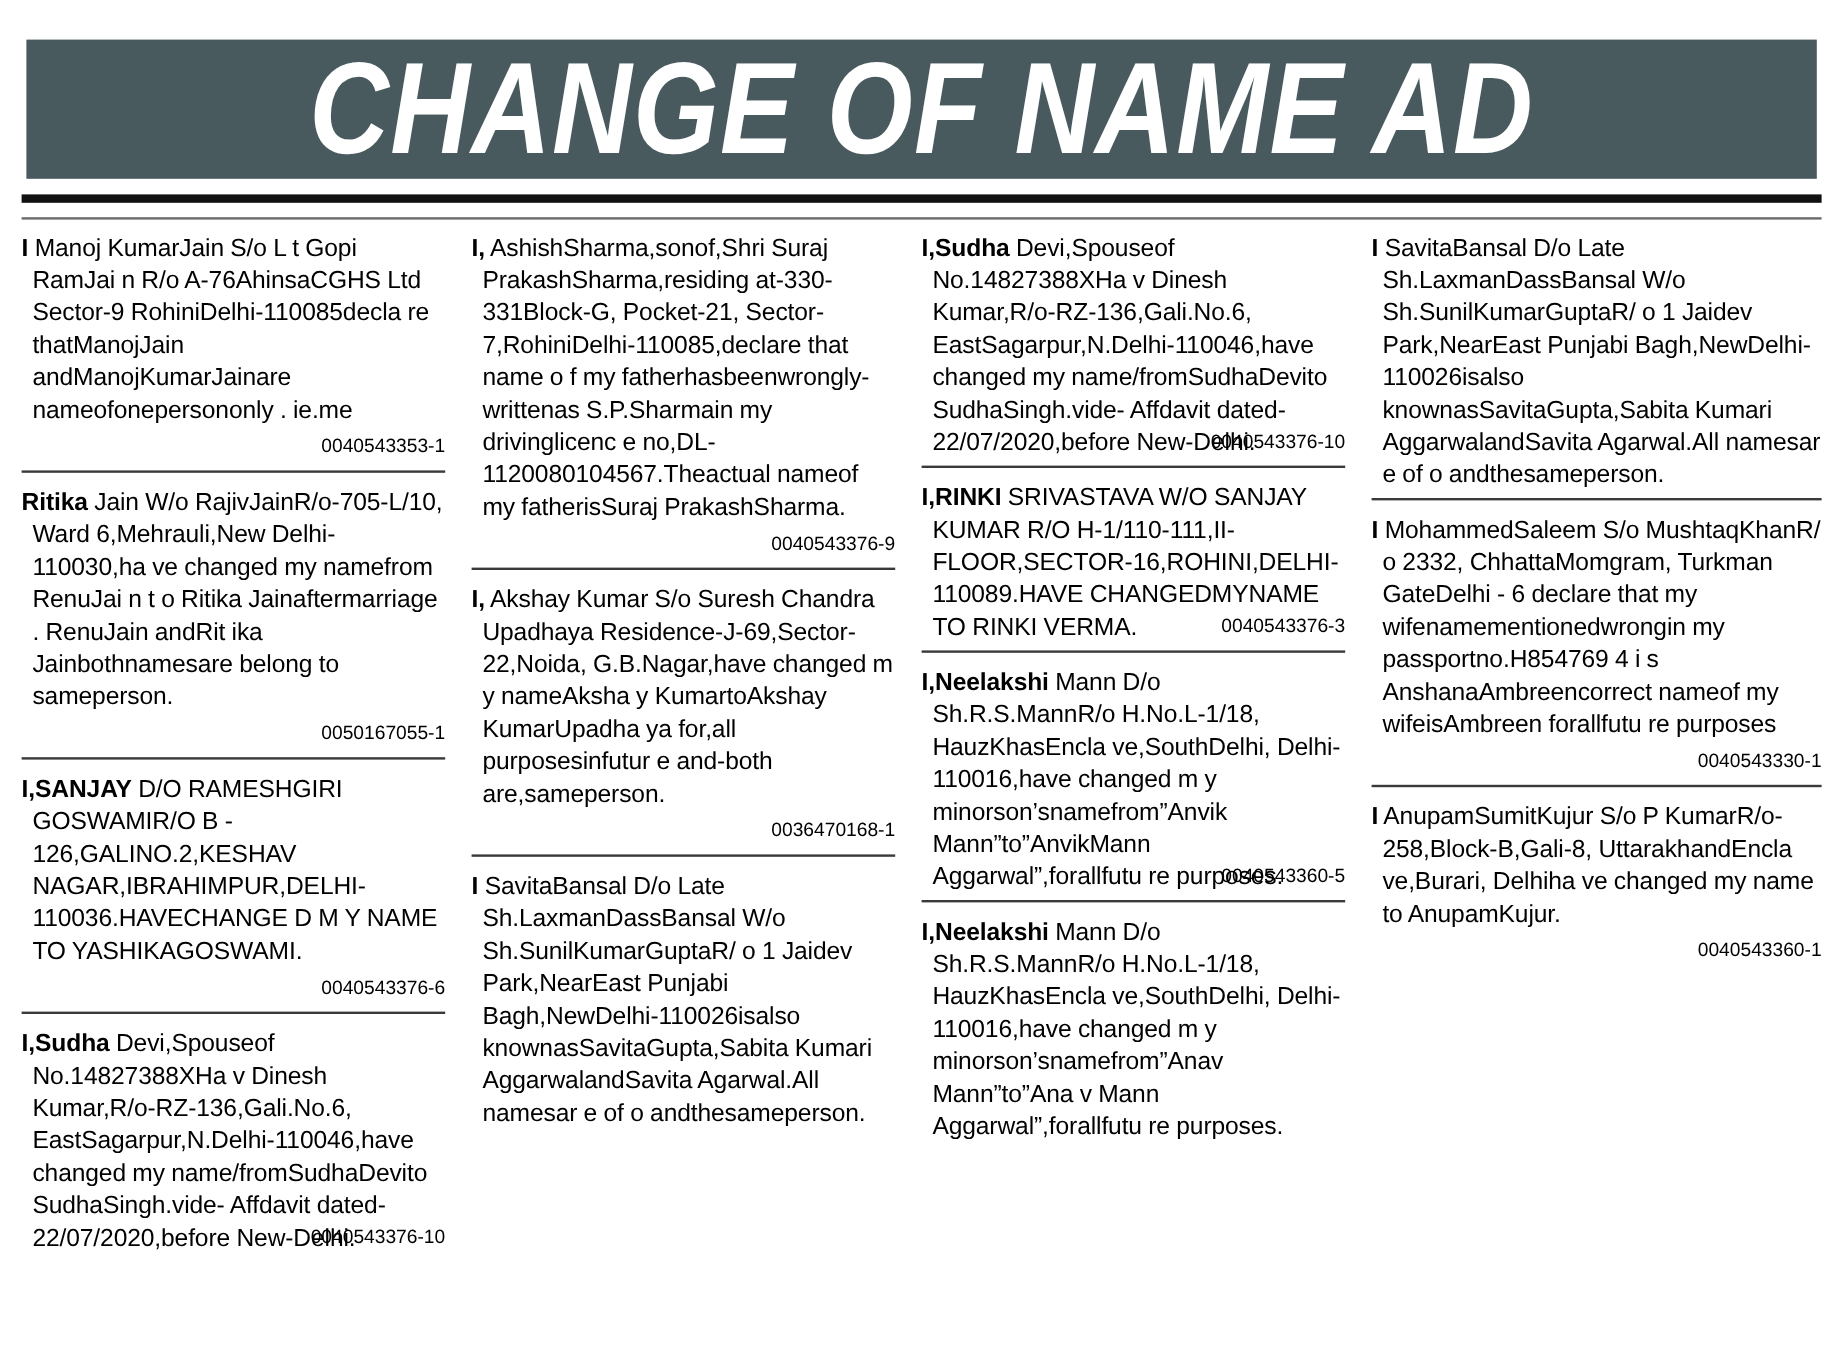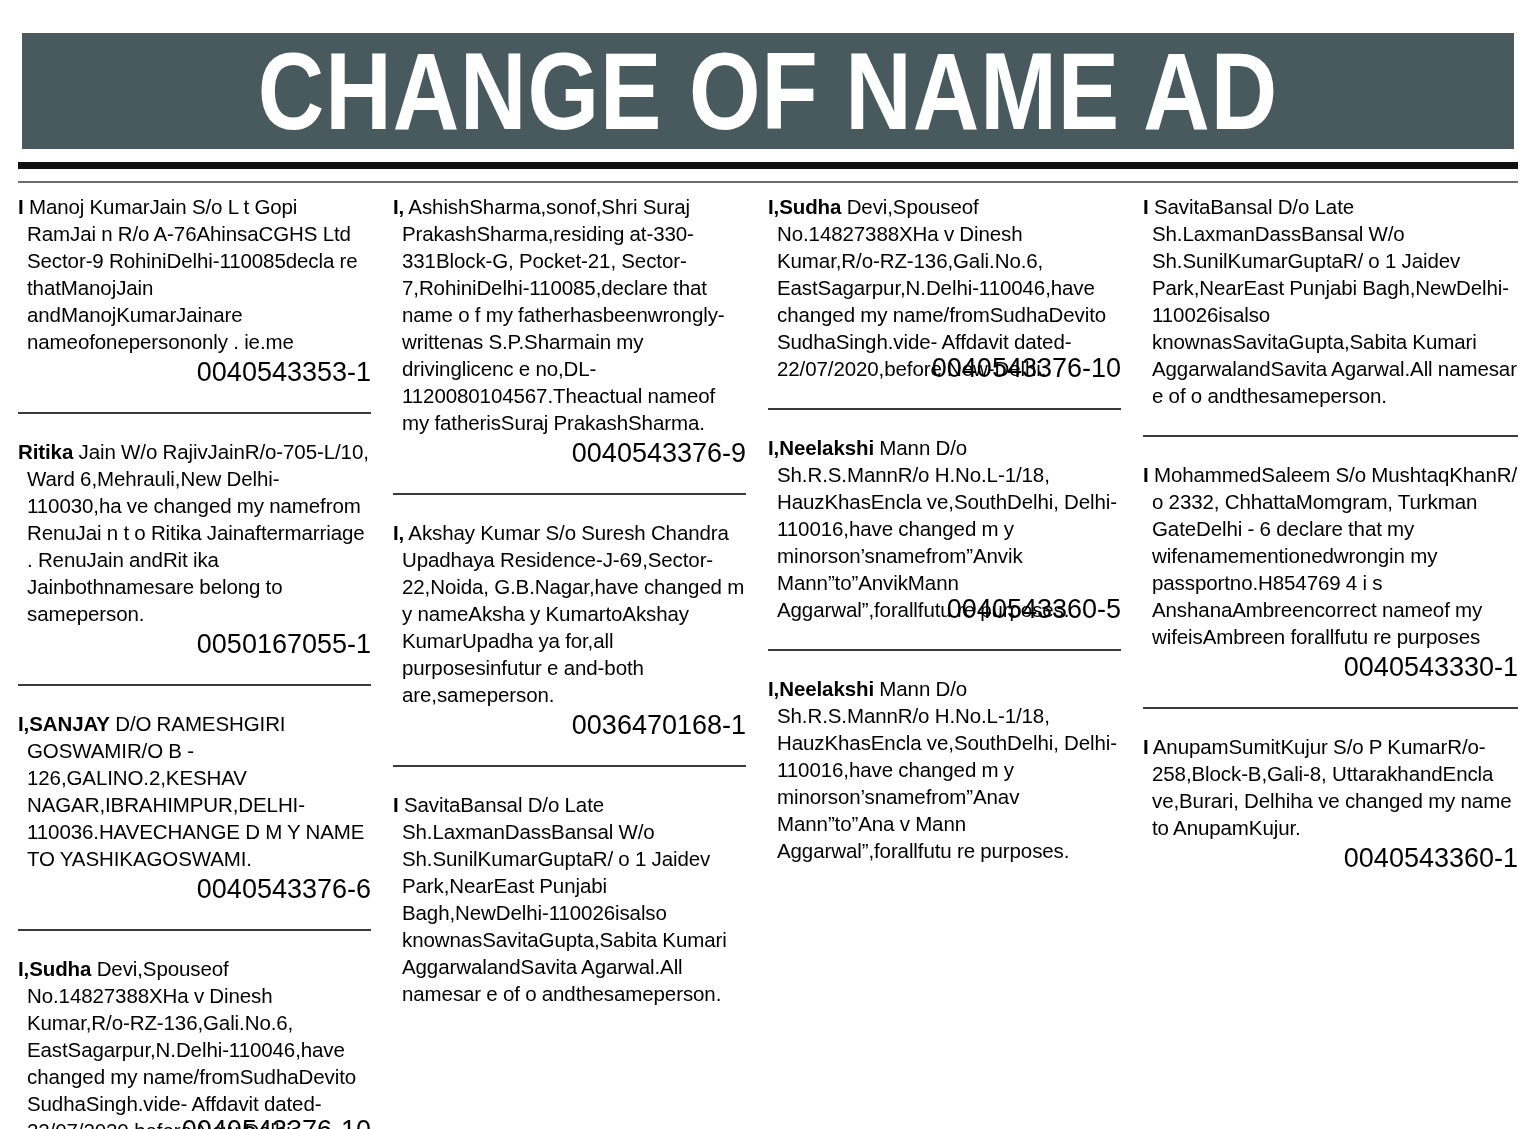--- a/index.html
+++ b/index.html
@@ -25,20 +25,21 @@
 
   
   .masthead {
     margin: 33px 22px 0 22px;
     background: #495a5e;
     height: 116px;
     display: flex;
     align-items: center;
     justify-content: center;
     overflow: hidden;
+    font-style: italic;
   }
   .masthead-title {
     color: #ffffff;
     font-family: "Liberation Sans", sans-serif;
     font-weight: bold;
     font-size: 92px;
     line-height: 92px;
     letter-spacing: 1px;
     white-space: nowrap;
     transform: scaleY(1.18);
@@ -76,36 +77,36 @@
   .col-offset {
     padding-top: 0px;
   }
 
   
   .ad {
     padding: 4px 0 2px 0;
   }
   .ad + .ad {
     border-top: 2px solid #3a3a3a;
-    margin-top: 24px;
-    padding-top: 24px;
+    margin-top: 4px;
+    padding-top: 11px;
   }
   .ad-body {
     font-size: 20.5px;
     line-height: 27px;
     letter-spacing: -0.1px;
     text-indent: -9px;
     padding-left: 9px;
     word-spacing: -0.3px;
   }
   .lead {
     font-weight: bold;
   }
   .ad-ref {
-    font-size: 27px;
+    font-size: 16px;
     line-height: 27px;
     text-align: right;
     margin-top: 4px;
   }
   
   .ad-ref.inline {
     margin-top: -27px;
   }
 </style>
 </head>
@@ -151,20 +152,24 @@
         <div class="ad">
           <div class="ad-body"><span class="lead">I</span><span> SavitaBansal  D/o Late Sh.LaxmanDassBansal  W/o Sh.SunilKumarGuptaR/  o 1 Jaidev Park,NearEast  Punjabi Bagh,NewDelhi-110026isalso knownasSavitaGupta,Sabita Kumari AggarwalandSavita Agarwal.All  namesar e of o andthesameperson.</span></div>
         </div>
       </div>
       <div class="col">
         <div class="ad">
           <div class="ad-body"><span class="lead">I,Sudha</span><span> Devi,Spouseof No.14827388XHa v Dinesh Kumar,R/o-RZ-136,Gali.No.6, EastSagarpur,N.Delhi-110046,have changed my name/fromSudhaDevito SudhaSingh.vide- Affdavit dated-22/07/2020,before New-Delhi.</span></div>
           <div class="ad-ref inline">0040543376-10</div>
         </div>
         <div class="ad">
+          <div class="ad-body"><span class="lead">I,RINKI</span><span> SRIVASTAVA W/O SANJAY KUMAR R/O H-1/110-111,II-FLOOR,SECTOR-16,ROHINI,DELHI-110089.HAVE CHANGEDMYNAME  TO RINKI VERMA.</span></div>
+          <div class="ad-ref inline">0040543376-3</div>
+        </div>
+        <div class="ad">
           <div class="ad-body"><span class="lead">I,Neelakshi</span><span> Mann D/o Sh.R.S.MannR/o H.No.L-1/18, HauzKhasEncla ve,SouthDelhi, Delhi-110016,have changed m y minorson’snamefrom”Anvik Mann”to”AnvikMann Aggarwal”,forallfutu re purposes.</span></div>
           <div class="ad-ref inline">0040543360-5</div>
         </div>
         <div class="ad">
           <div class="ad-body"><span class="lead">I,Neelakshi</span><span> Mann D/o Sh.R.S.MannR/o H.No.L-1/18, HauzKhasEncla ve,SouthDelhi, Delhi-110016,have changed m y minorson’snamefrom”Anav Mann”to”Ana v Mann Aggarwal”,forallfutu re purposes.</span></div>
         </div>
       </div>
       <div class="col col-offset">
         <div class="ad">
           <div class="ad-body"><span class="lead">I</span><span> SavitaBansal  D/o Late Sh.LaxmanDassBansal  W/o Sh.SunilKumarGuptaR/  o 1 Jaidev Park,NearEast  Punjabi Bagh,NewDelhi-110026isalso knownasSavitaGupta,Sabita Kumari AggarwalandSavita Agarwal.All  namesar e of o andthesameperson.</span></div>

